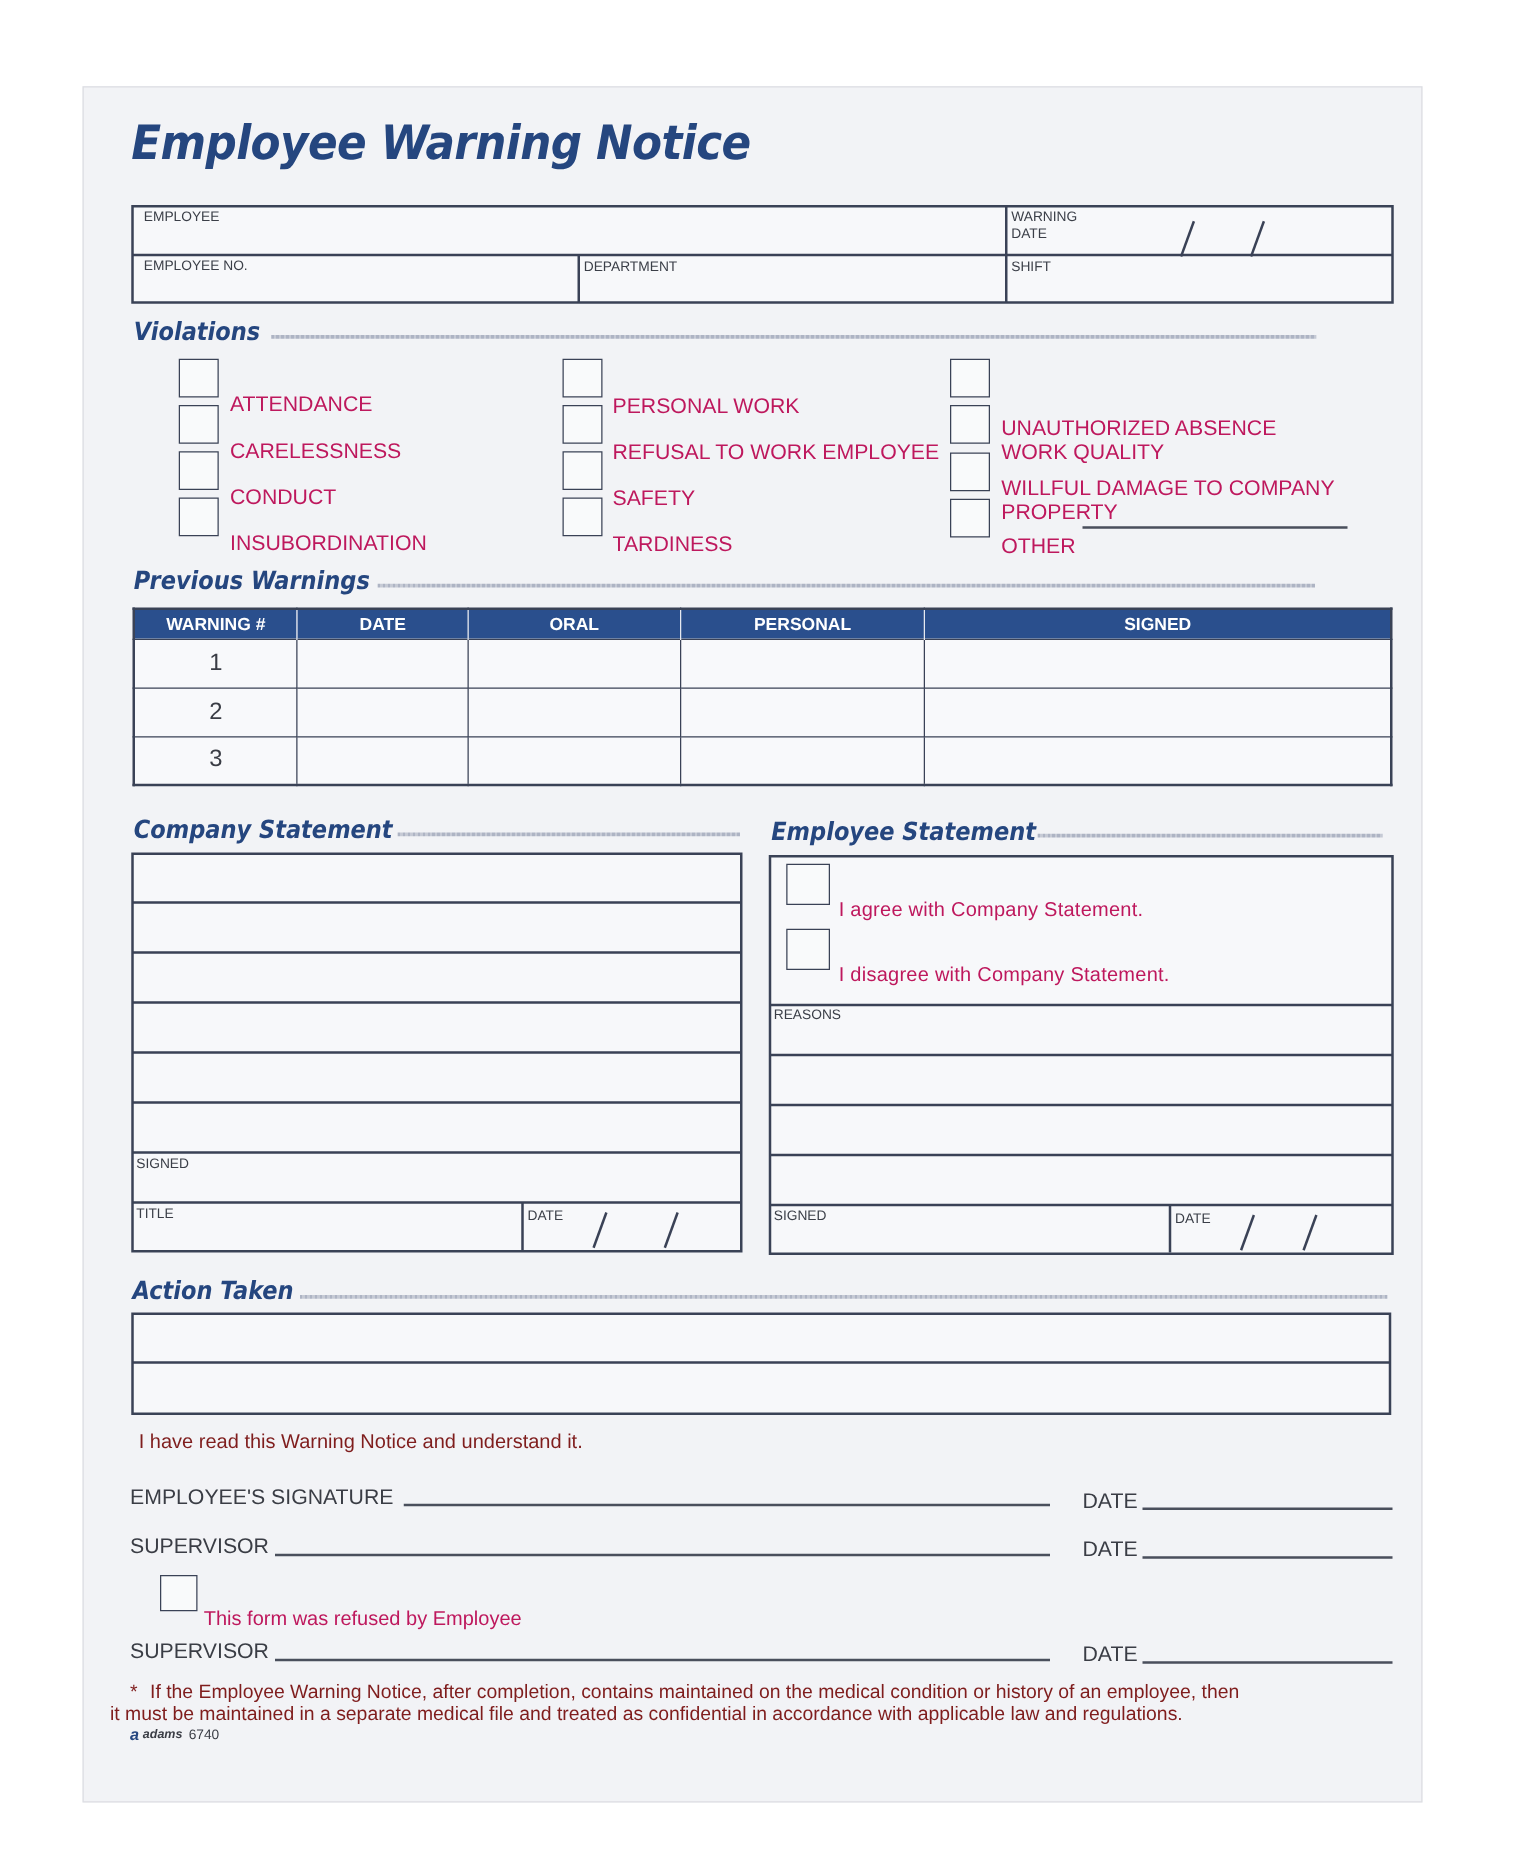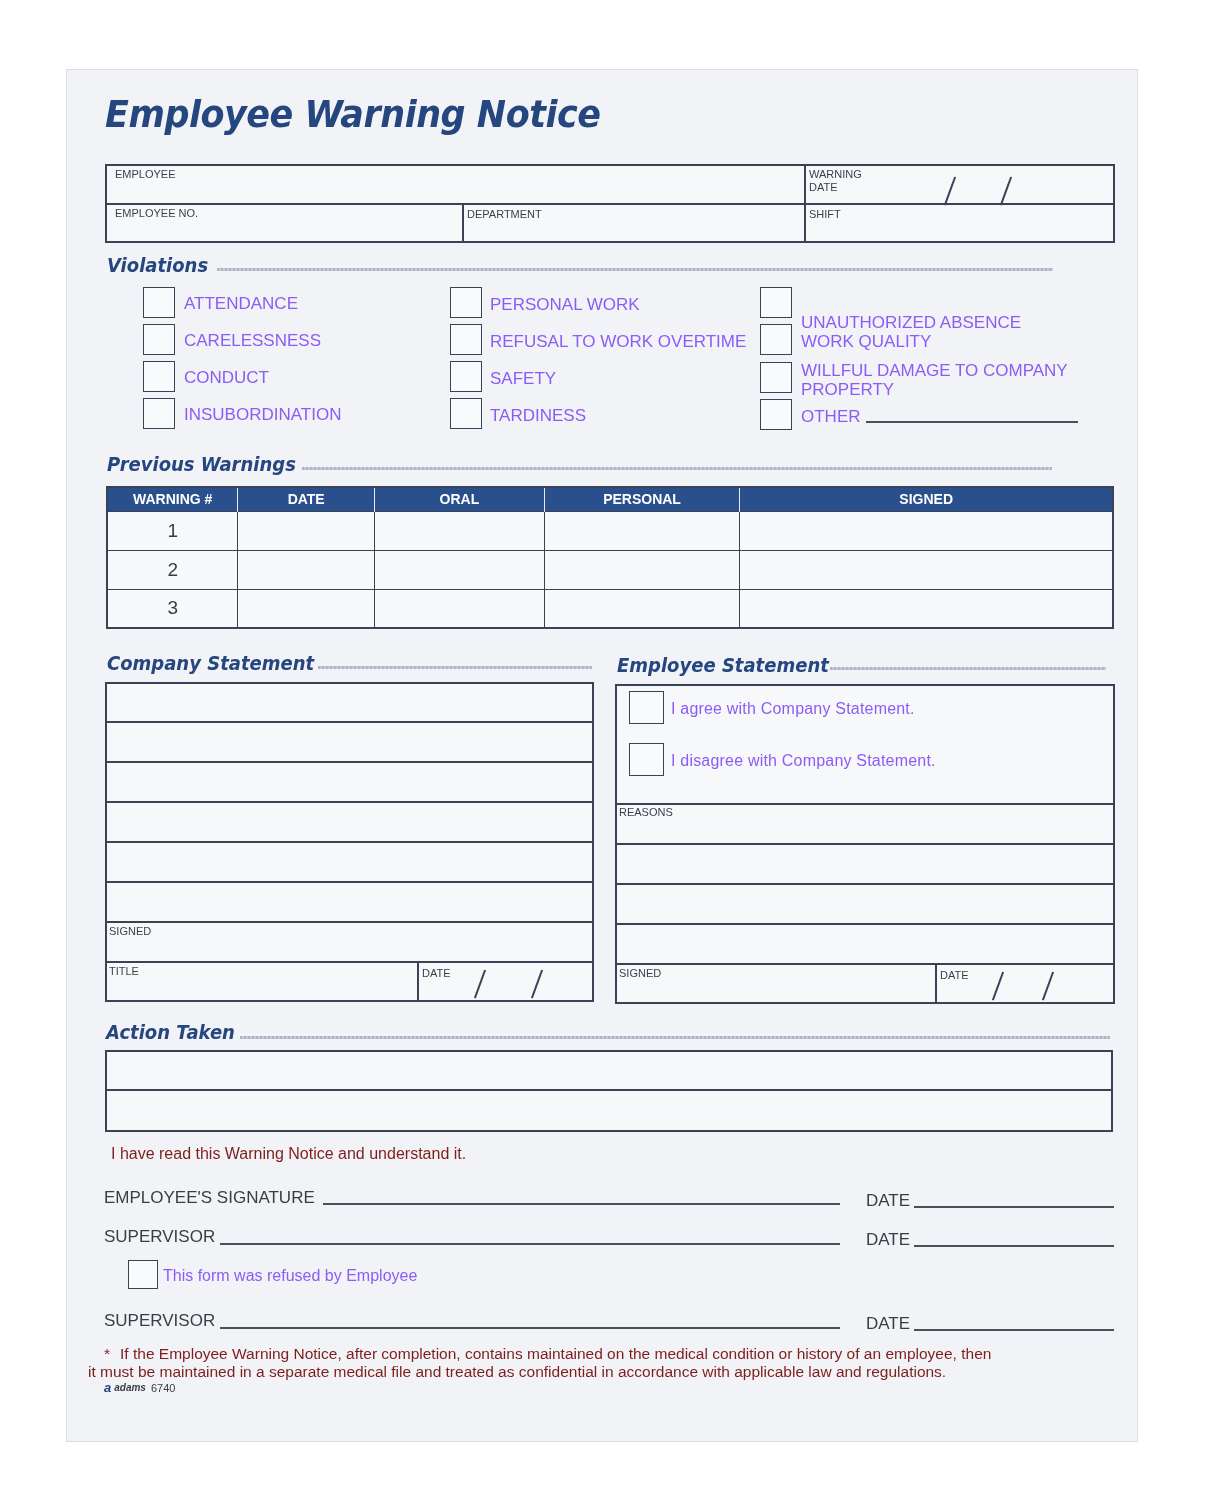--- a/index.html
+++ b/index.html
@@ -27,21 +27,21 @@
     height: 3px; background: repeating-linear-gradient(90deg, #aeb4c4 0 2px, #c6cad5 2px 4px);
   }
 
   .box { border: 2px solid #3a4256; background: #f7f8fa; }
   .hline { position: absolute; height: 1.5px; background: #3a4256; }
   .vline { position: absolute; width: 1.5px; background: #3a4256; }
   .fieldlabel { position: absolute; font-size: 11px; color: #3b3f48; text-transform: uppercase; line-height: 13px; }
   .slash { position: absolute; width: 1.5px; height: 30px; background: #3a4256; transform: rotate(20deg); }
 
   .cb { position: absolute; width: 32px; height: 31px; border: 1.5px solid #3a4256; background: #f9fafb; }
-  .cblabel { position: absolute; font-size: 17px; color: #8b5cf6; white-space: nowrap; line-height: 19px; }
+  .cblabel { position: absolute; font-size: 17px; color: #be185d; white-space: nowrap; line-height: 19px; margin-top: 20px; }
 
   table.warn { position: absolute; left: 106px; top: 486px; width: 1008px; border-collapse: collapse; border: 2px solid #3a4256; }
   table.warn th {
     background: #2a4f8d; color: #ffffff; font-size: 14px; font-weight: bold; height: 24px;
     border-right: 1.5px solid #e6e9f0; text-align: center;
   }
   table.warn th:last-child { border-right: none; }
   table.warn td {
     height: 39px; border: 1.5px solid #3a4256; background: #f8f9fb; text-align: center;
     font-size: 19px; color: #3a3d45;
@@ -90,21 +90,21 @@
 <div class="cb" style="left:143px;top:324px;"></div>
 <div class="cblabel" style="left:184px;top:331px;">CARELESSNESS</div>
 <div class="cb" style="left:143px;top:361px;"></div>
 <div class="cblabel" style="left:184px;top:368px;">CONDUCT</div>
 <div class="cb" style="left:143px;top:398px;"></div>
 <div class="cblabel" style="left:184px;top:405px;">INSUBORDINATION</div>
 
 <div class="cb" style="left:450px;top:287px;"></div>
 <div class="cblabel" style="left:490px;top:295px;">PERSONAL WORK</div>
 <div class="cb" style="left:450px;top:324px;"></div>
-<div class="cblabel" style="left:490px;top:332px;">REFUSAL TO WORK OVERTIME</div>
+<div class="cblabel" style="left:490px;top:332px;">REFUSAL TO WORK EMPLOYEE</div>
 <div class="cb" style="left:450px;top:361px;"></div>
 <div class="cblabel" style="left:490px;top:369px;">SAFETY</div>
 <div class="cb" style="left:450px;top:398px;"></div>
 <div class="cblabel" style="left:490px;top:406px;">TARDINESS</div>
 
 <div class="cb" style="left:760px;top:287px;"></div>
 <div class="cblabel" style="left:801px;top:313px;">UNAUTHORIZED ABSENCE</div>
 <div class="cb" style="left:760px;top:324px;"></div>
 <div class="cblabel" style="left:801px;top:332px;">WORK QUALITY</div>
 <div class="cb" style="left:760px;top:362px;"></div>

